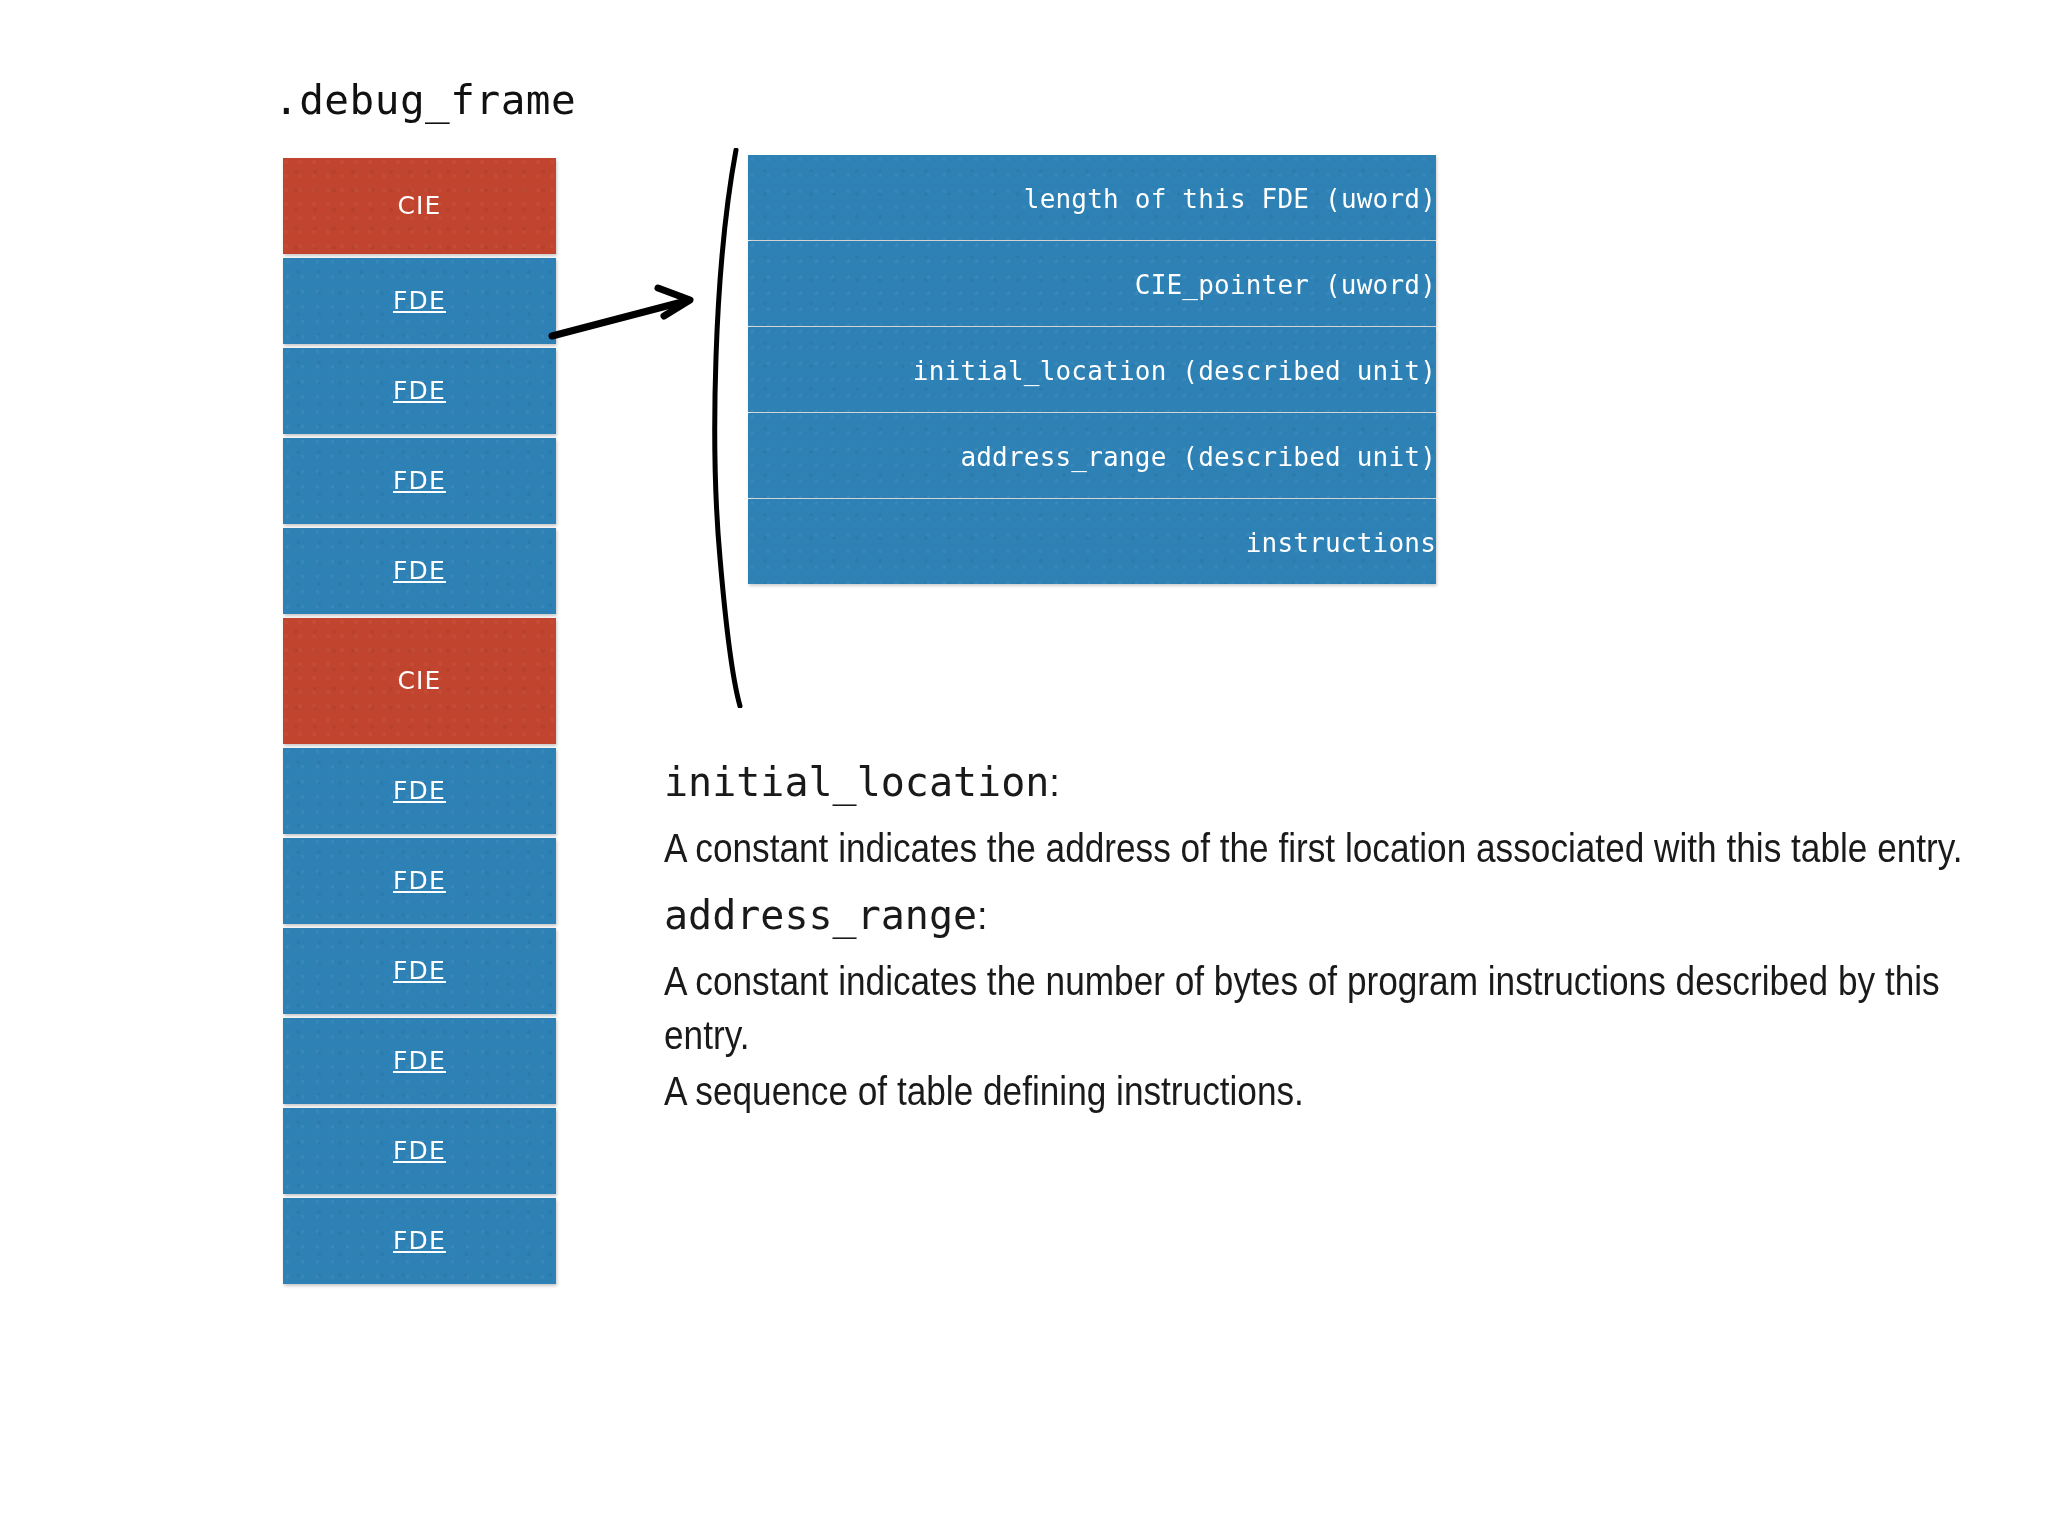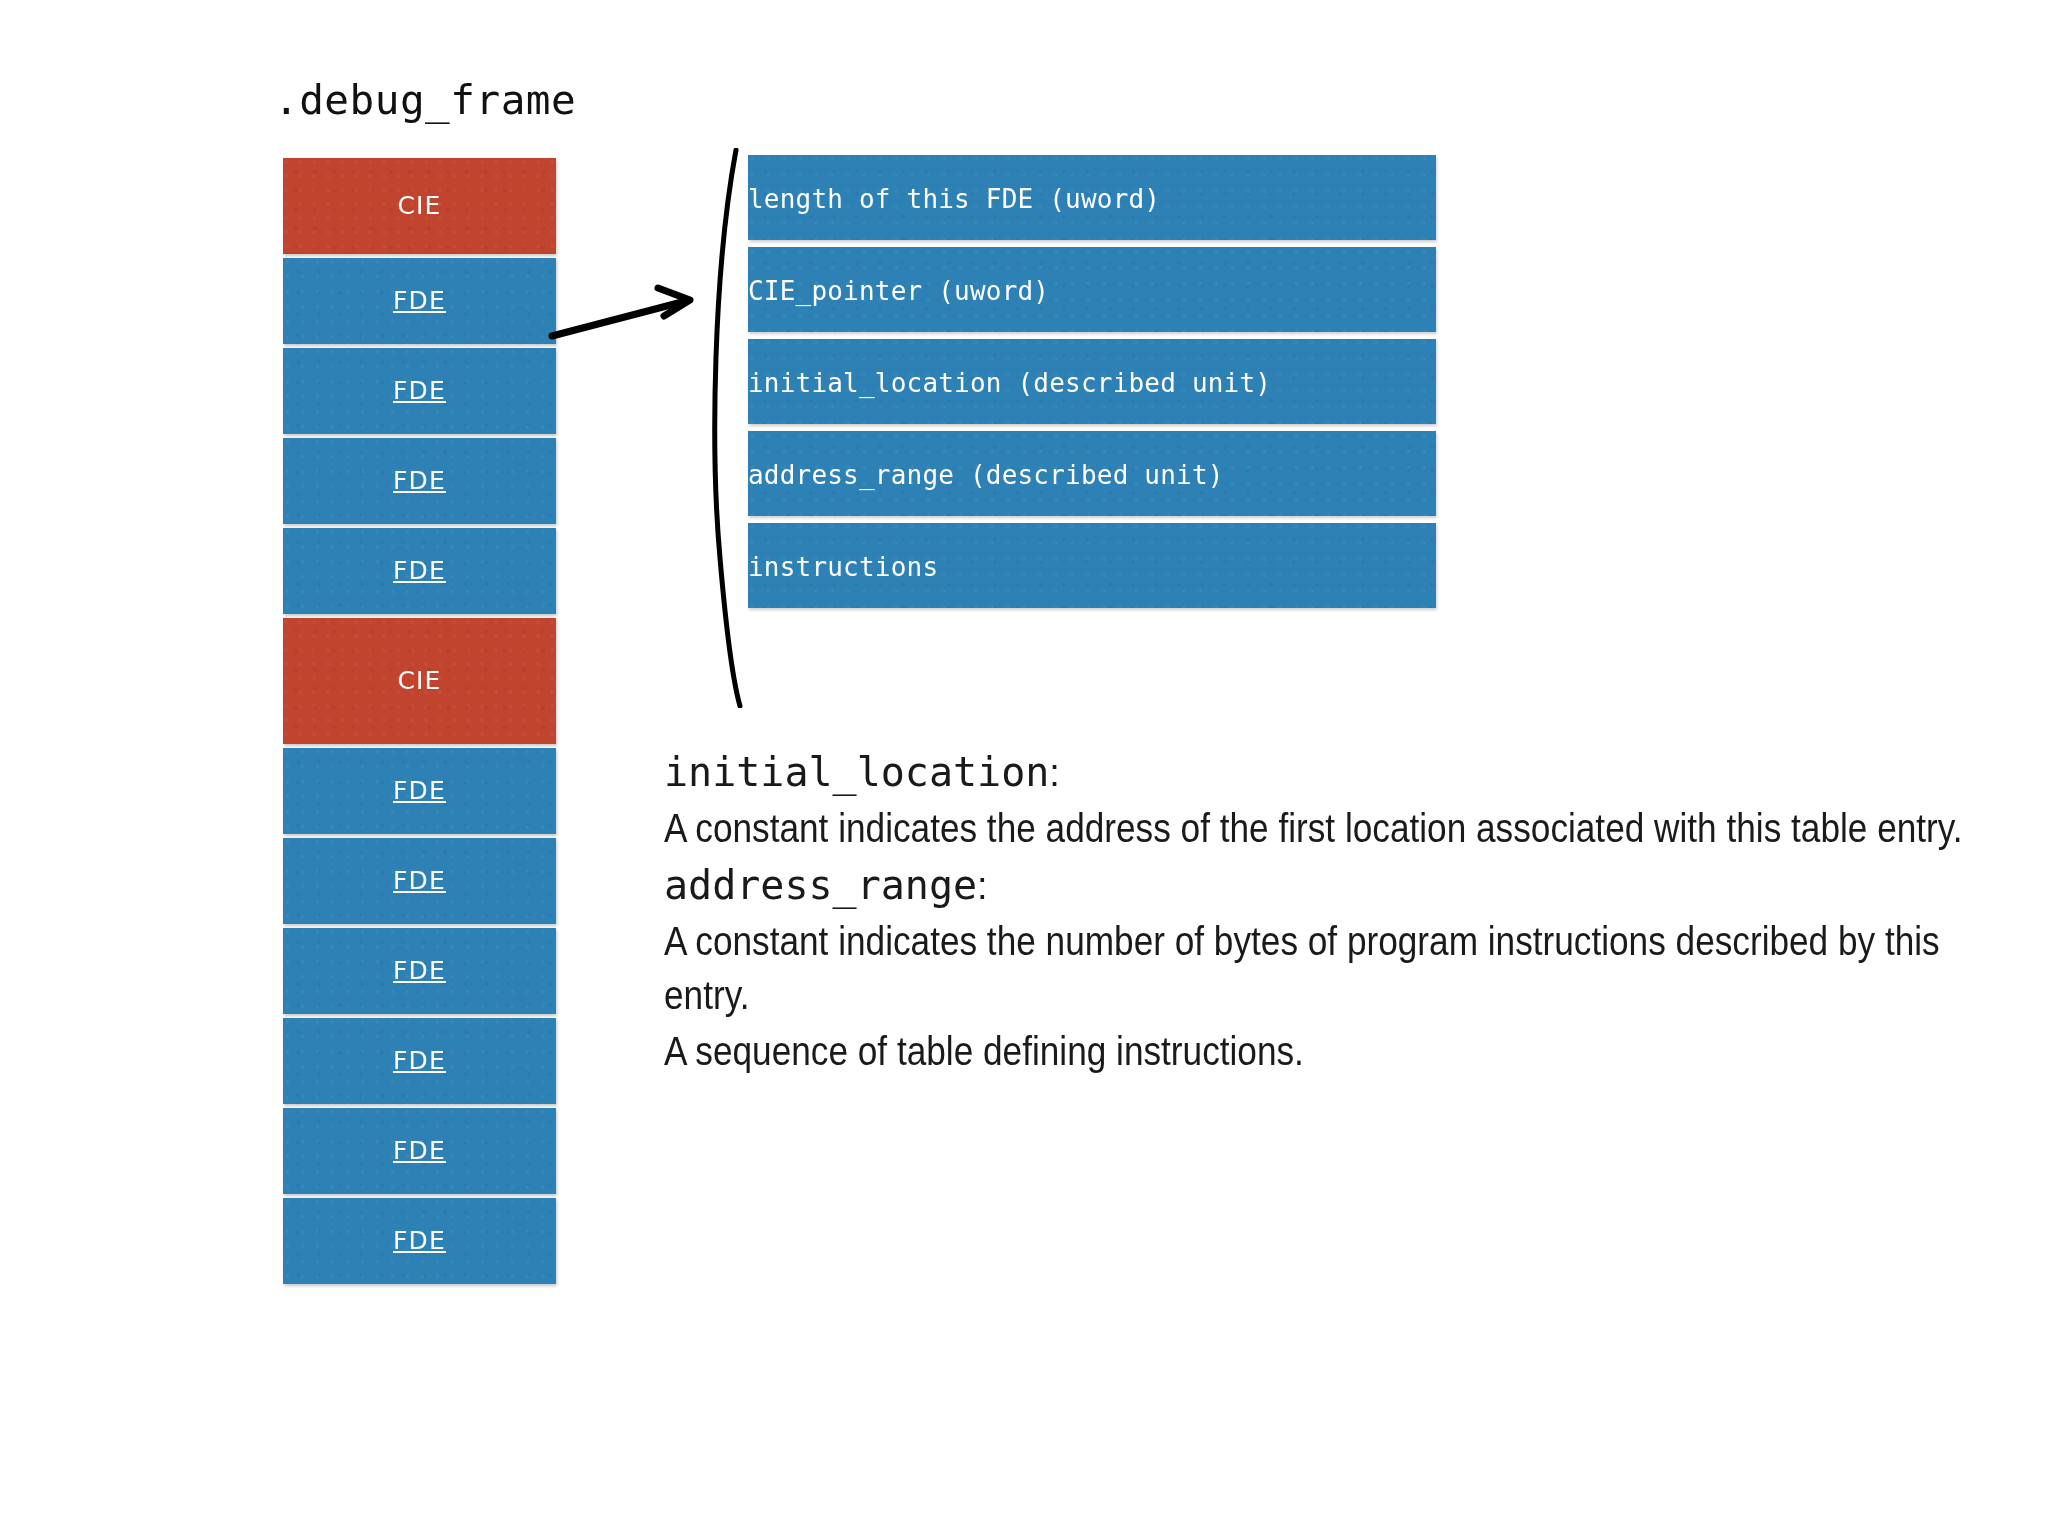--- a/index.html
+++ b/index.html
@@ -101,50 +101,52 @@
     left: 748px;
     top: 155px;
     width: 688px;
   }
   .detail-row {
     width: 688px;
     height: 85px;
     box-sizing: border-box;
     display: flex;
     align-items: center;
-    margin-bottom: 7px;
+    padding-left: 12px;
+    margin-bottom: 1px;
     color: #ffffff;
     font-family: "DejaVu Sans Mono", monospace;
     font-size: 26px;
     letter-spacing: 0.2px;
     background: #2e81b5;
     background-image:
       radial-gradient(circle at 28% 28%, rgba(255,255,255,0.05) 0 2px, transparent 2px),
       radial-gradient(circle at 74% 70%, rgba(0,0,0,0.045) 0 2px, transparent 2px);
     background-size: 16px 16px, 23px 23px;
     box-shadow: 1px 2px 3px rgba(0,0,0,0.2);
+    justify-content: flex-end;
   }
   .detail-row .row-label {
     position: relative;
     top: 1px;
     white-space: nowrap;
   }
 
   
   #description {
     position: absolute;
     left: 664px;
     top: 744px;
     width: 1330px;
   }
   .desc-term {
     font-family: "DejaVu Sans Mono", monospace;
     font-size: 40px;
     color: #1a1a1a;
-    line-height: 56px;
+    line-height: 76px;
     white-space: nowrap;
   }
   .desc-term .colon {
     font-family: "Liberation Sans", sans-serif;
     font-size: 38px;
   }
   .desc-body {
     font-family: "Liberation Sans", sans-serif;
     font-stretch: condensed;
     transform: scaleX(0.88);

